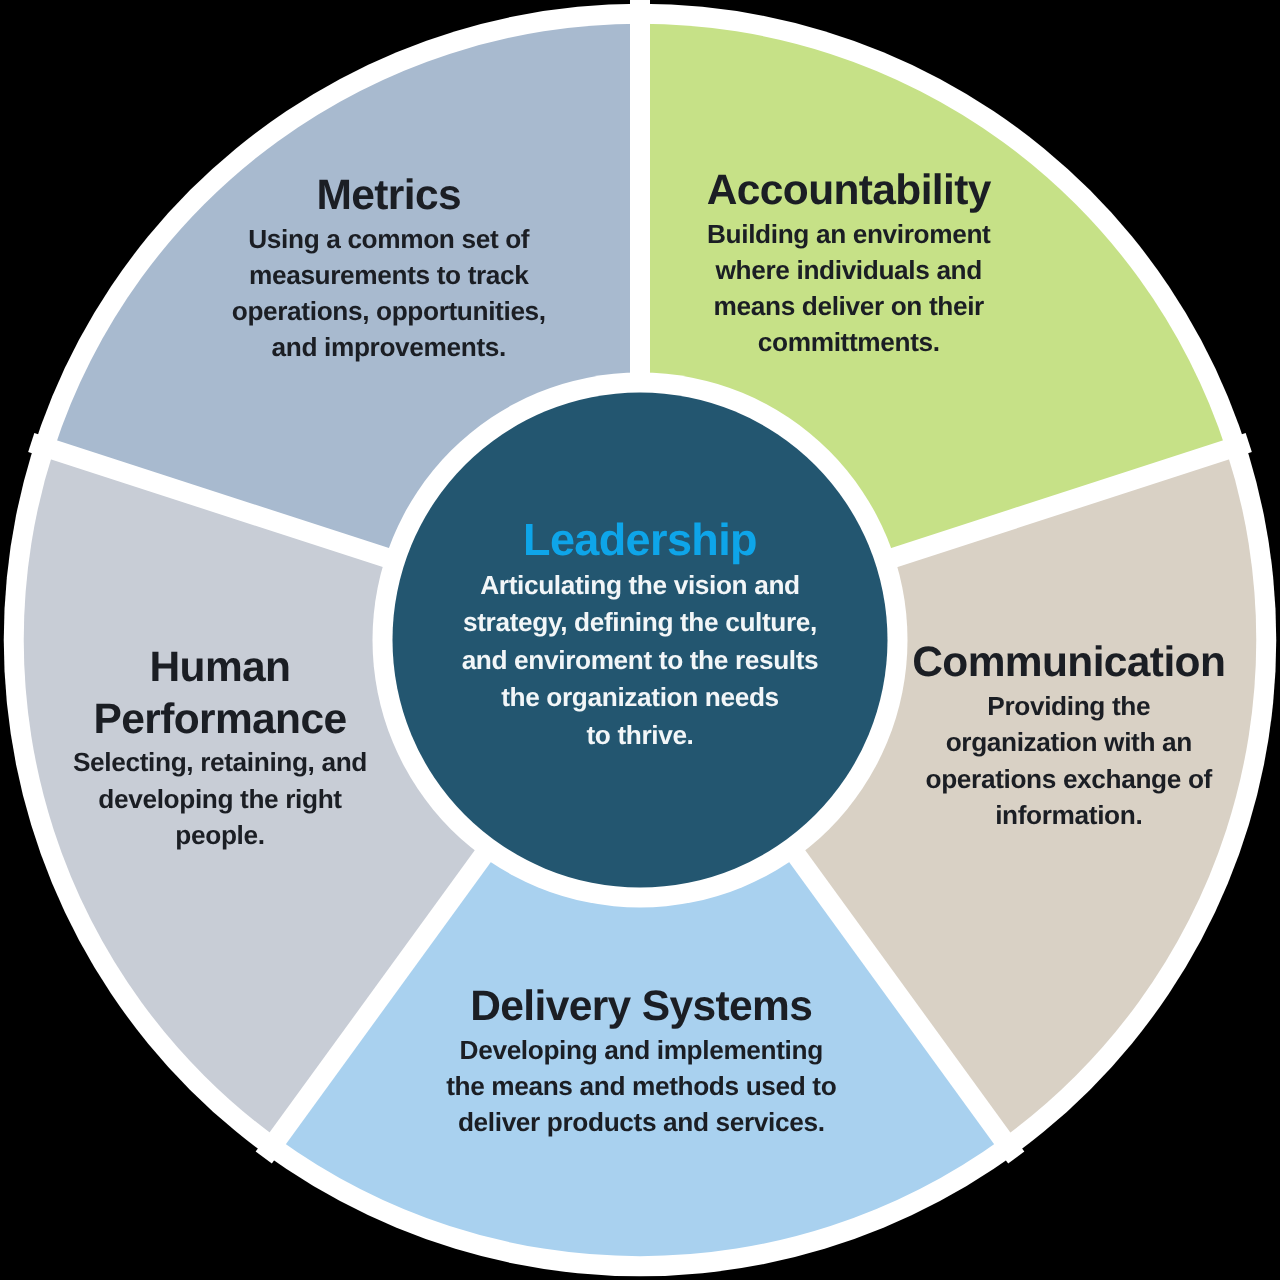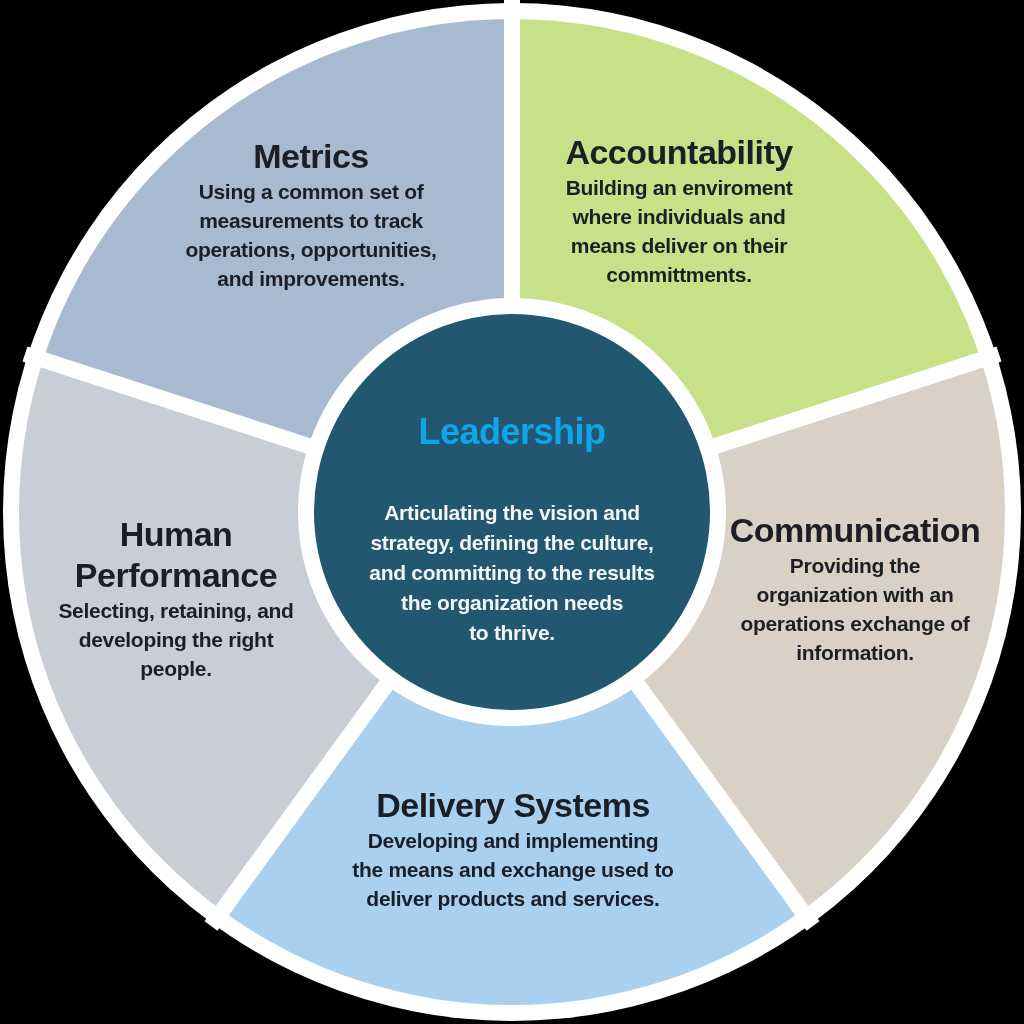--- a/index.html
+++ b/index.html
@@ -44,21 +44,20 @@
   .label.center-label {
     color: #f2f6f8;
   }
   .label.center-label .title {
     font-size: 36px;
     line-height: 44px;
     color: #0ea5e9;
   }
   .label.center-label .body {
     line-height: 30px;
-    margin-top: 44px;
   }
   .label.two-line-title .title span { display: block; }
 </style>
 </head>
 <body>
 
 <div class="stage">
 
   <svg width="1024" height="1024" viewBox="0 0 1024 1024">
 
@@ -109,21 +108,21 @@
       <span>organization with an</span>
       <span>operations exchange of</span>
       <span>information.</span>
     </div>
   </div>
 
   <div class="label" style="left:513px; top:785px">
     <div class="title">Delivery Systems</div>
     <div class="body">
       <span>Developing and implementing</span>
-      <span>the means and exchange used to</span>
+      <span>the means and methods used to</span>
       <span>deliver products and services.</span>
     </div>
   </div>
 
   <div class="label two-line-title" style="left:176px; top:514px">
     <div class="title">
       <span>Human</span>
       <span>Performance</span>
     </div>
     <div class="body">
@@ -131,19 +130,19 @@
       <span>developing the right</span>
       <span>people.</span>
     </div>
   </div>
 
   <div class="label center-label" style="left:512px; top:410px">
     <div class="title">Leadership</div>
     <div class="body">
       <span>Articulating the vision and</span>
       <span>strategy, defining the culture,</span>
-      <span>and committing to the results</span>
+      <span>and enviroment to the results</span>
       <span>the organization needs</span>
       <span>to thrive.</span>
     </div>
   </div>
 
 </div>
 
 </body></html>

